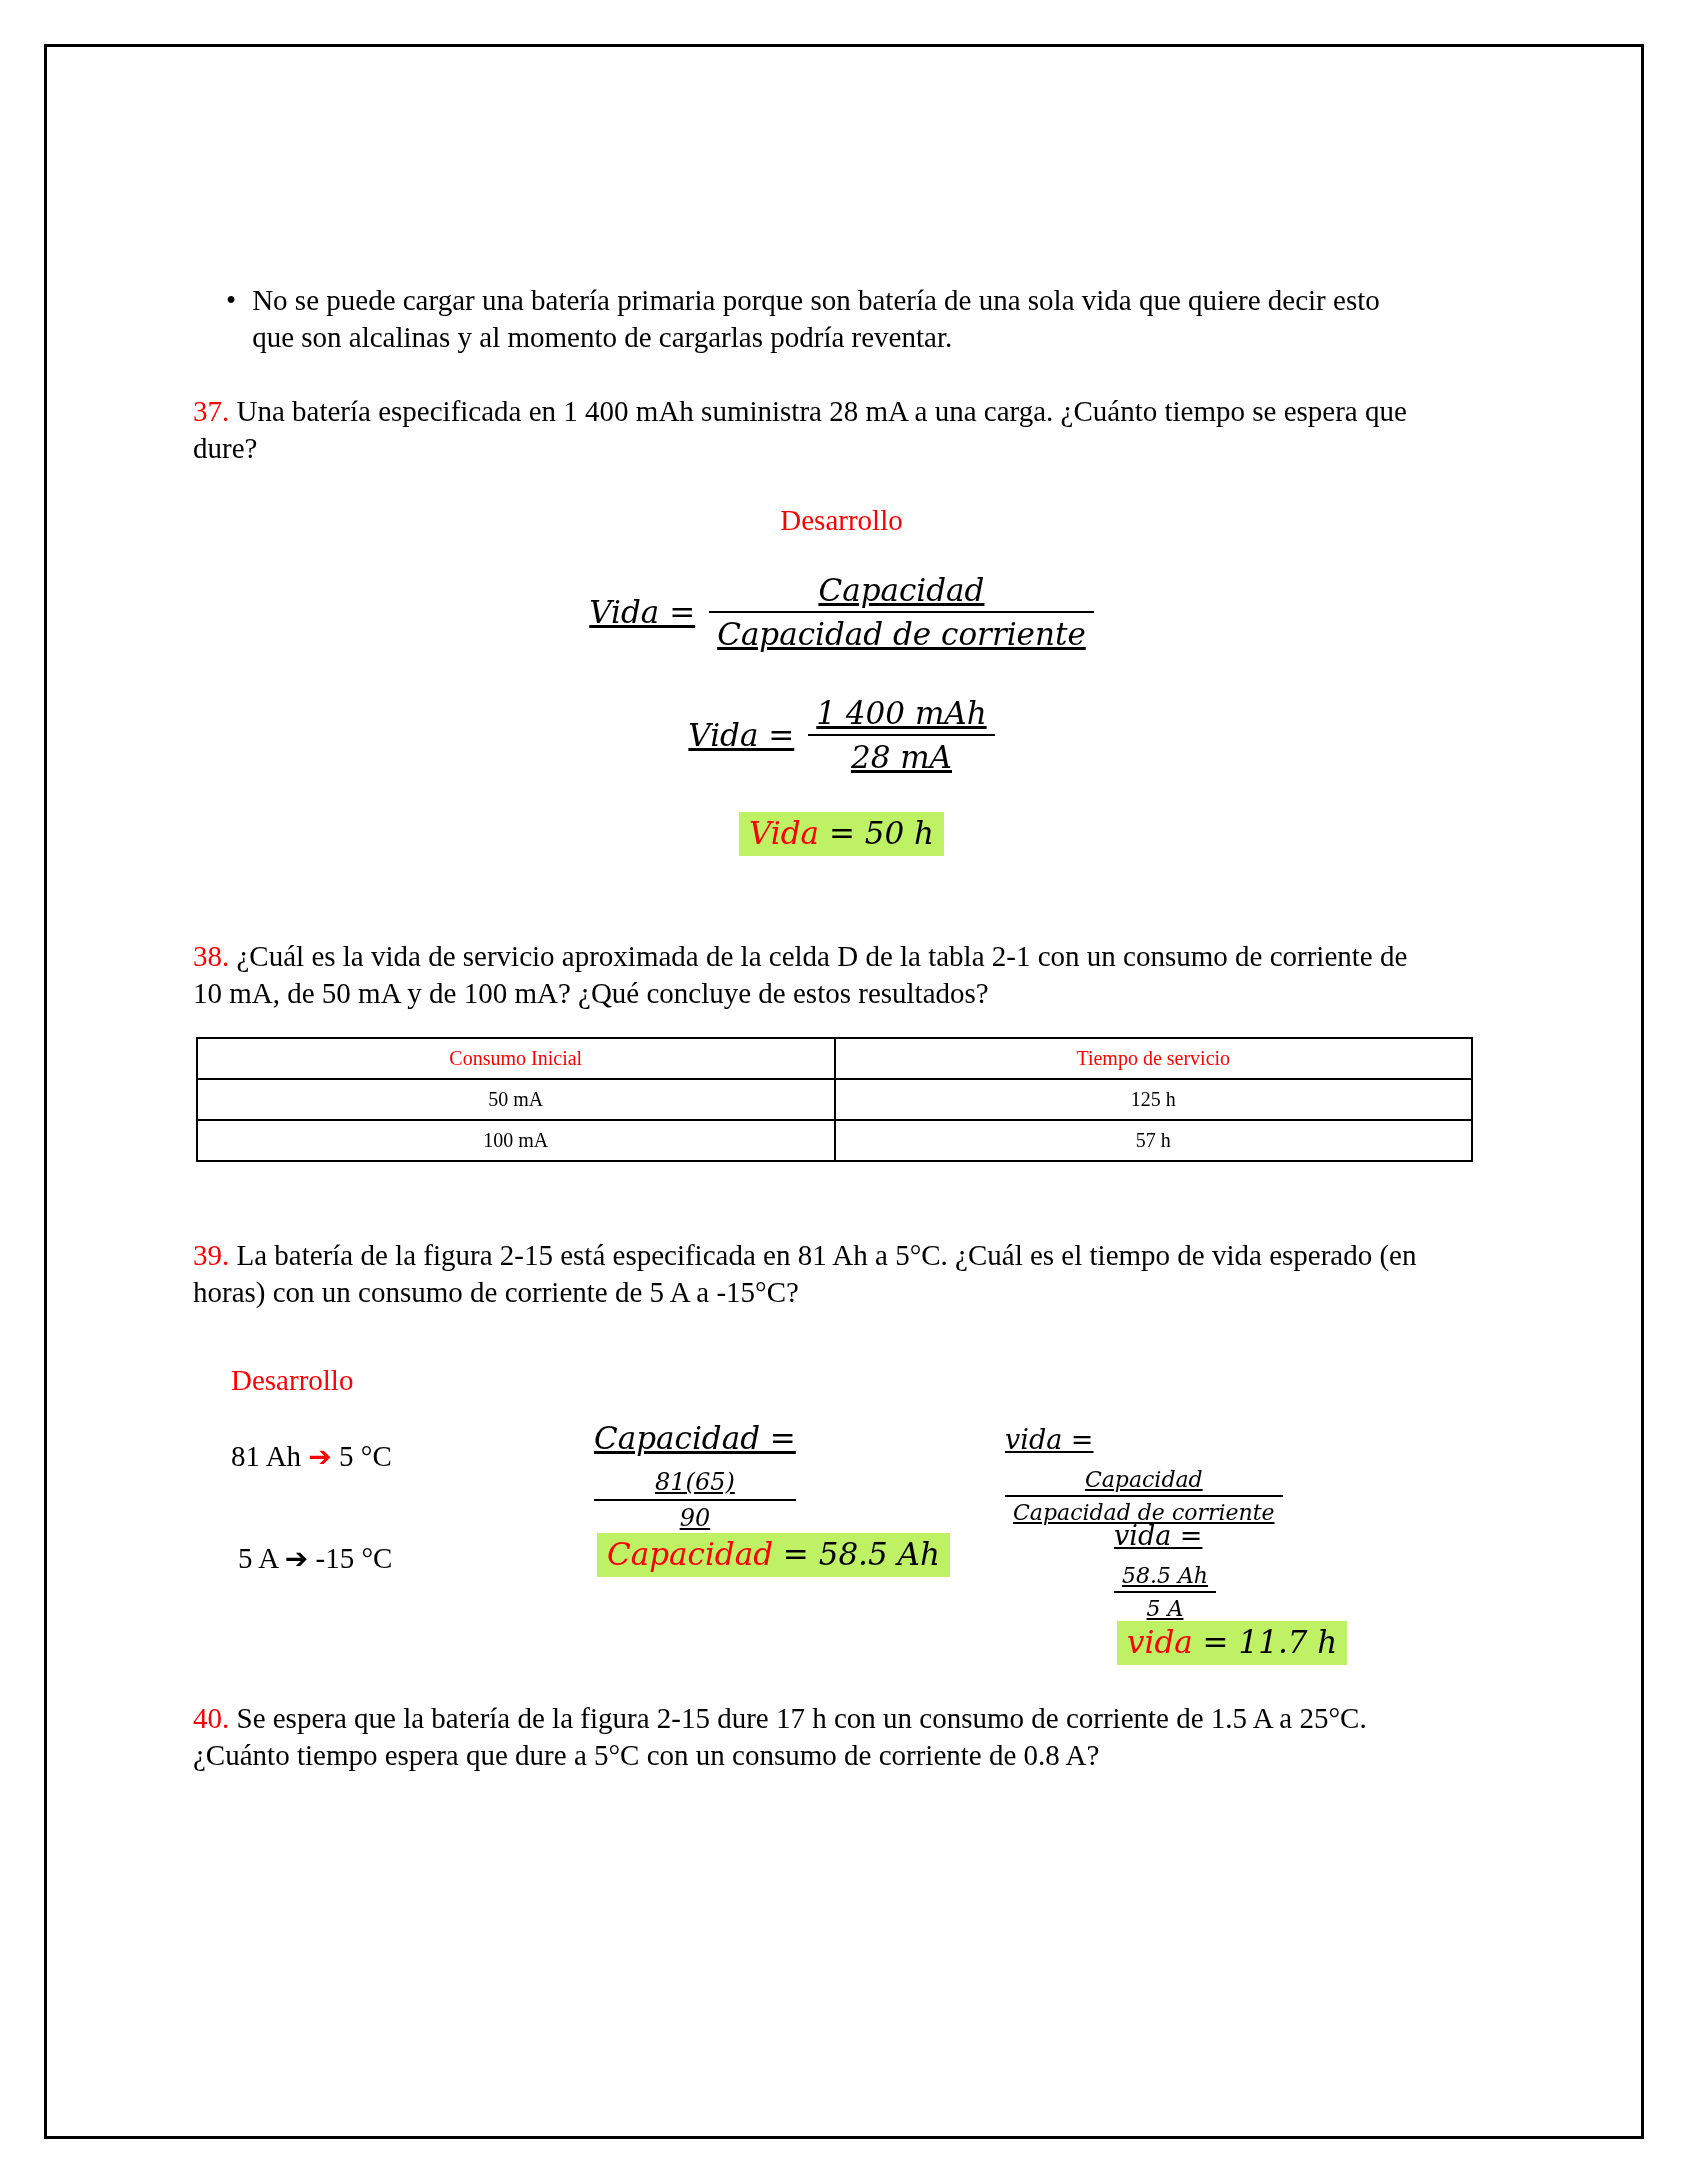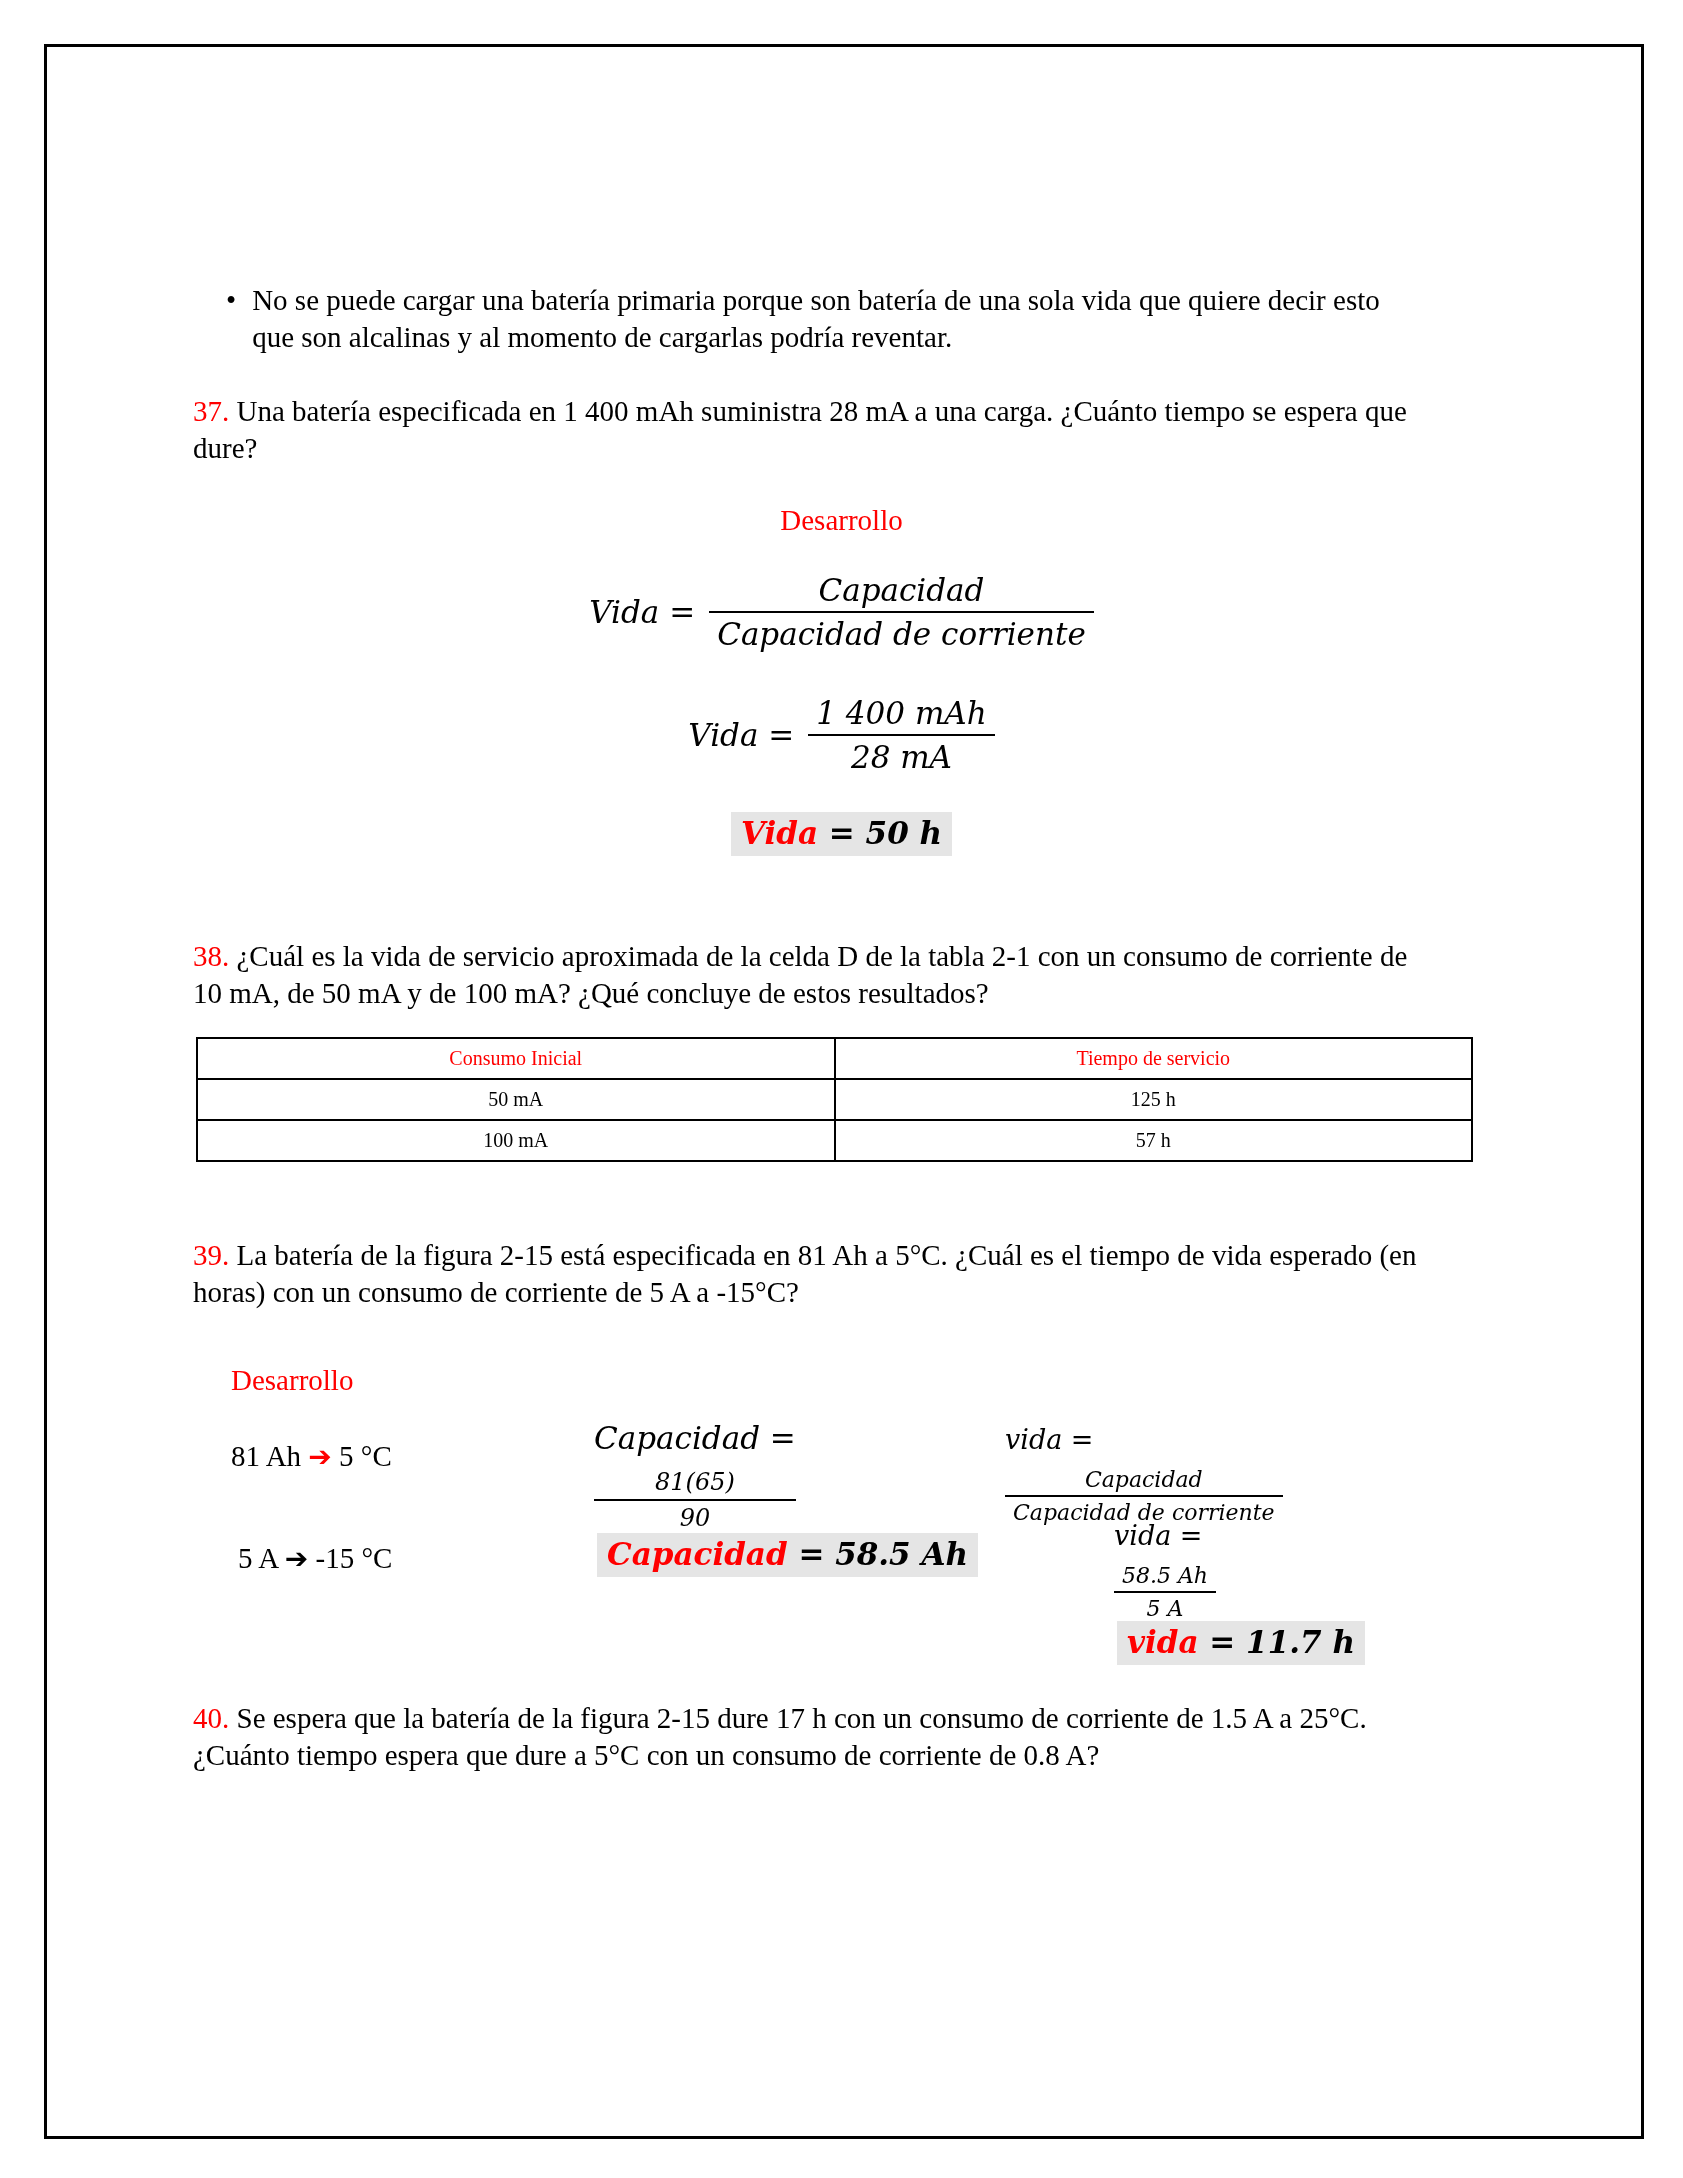--- a/index.html
+++ b/index.html
@@ -21,36 +21,36 @@
   .redtext { color:#ff0000; }
 
   .bullet-row { display:flex; gap:16px; }
   .bullet-marker { font-size:29px; line-height:37px; }
   .bullet-text { width:1139px; }
 
   .center-line { width:1287px; text-align:center; }
 
   .mathline { display:flex; align-items:center; justify-content:center; gap:14px; }
   .mathline-left { display:flex; gap:12px;flex-direction:column; }
-  .math { font-family:"DejaVu Serif", serif; font-style:italic; }
+  .math { font-family:"DejaVu Serif", serif; font-style:italic;text-decoration:underline; }
   .m31 { font-size:31px; }
   .m27 { font-size:27px; }
   .frac { display:inline-block; text-align:center; vertical-align:middle; }
   .frac .num { display:block; padding:0 8px 3px; }
   .frac .den { display:block; border-top:2px solid #000; padding:3px 8px 0; }
   .f31 { font-size:31px; }
   .f24 { font-size:24px; }
   .f22 { font-size:22px; }
 
   .hl {
     display:inline-block;
-    background:#e5e5e5;
+    background:#bef264;
     padding:3px 10px 5px;
     font-family:"DejaVu Serif", serif;
-    font-style:italic; font-weight:bold;
+    font-style:italic; font-weight:normal;
     font-size:31px;
   }
   .hl .red { color:#ff0000; }
 
   table.dtable {
     border-collapse:collapse;
     width:1277px;
     font-size:20px;
   }
   table.dtable th, table.dtable td {

